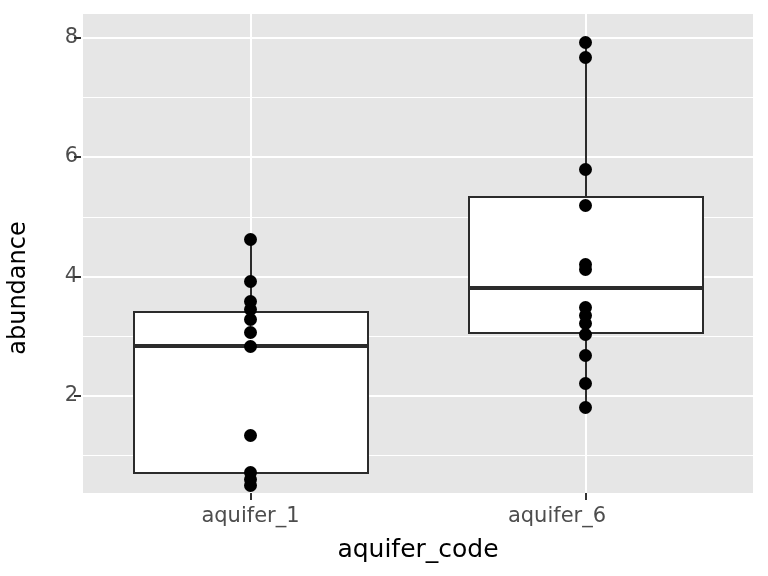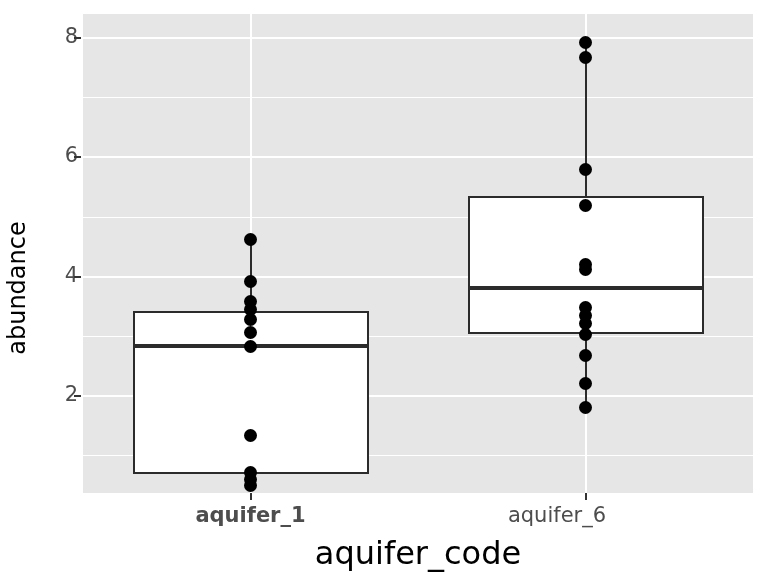--- a/index.html
+++ b/index.html
@@ -34,21 +34,21 @@
     color: #000000;
     letter-spacing: 0px;
   }
   
   .xlab {
     position: absolute;
     left: 83px;
     top: 534px;
     width: 670px;
     text-align: center;
-    font-size: 32px;
+    font-size: 25px;
     color: #000000;
   }
   
   #panel {
     position: absolute;
     left: 83px;
     top: 14px;
     width: 670px;
     height: 479px;
     background: #e6e6e6;
@@ -193,17 +193,17 @@
         <div class="pt" style="left: 502.5px; top: 320.727px;"></div>
         <div class="pt" style="left: 502.5px; top: 341.631px;"></div>
         <div class="pt" style="left: 502.5px; top: 369.702px;"></div>
         <div class="pt" style="left: 502.5px; top: 393.592px;"></div>
       </div>
     </div>
 
   <div class="xtick" id="xtick0" style="left: 249.5px;"></div>
   <div class="xtick" id="xtick1" style="left: 584.5px;"></div>
 
-  <div class="xtick-label" id="xlab0" style="left: 140.5px; font-weight: bold;">aquifer_1</div>
+  <div class="xtick-label" id="xlab0" style="left: 140.5px;">aquifer_1</div>
   <div class="xtick-label" id="xlab1" style="left: 447px;">aquifer_6</div>
 
   <div class="xlab">aquifer_code</div>
 </div>
 
 </body></html>

